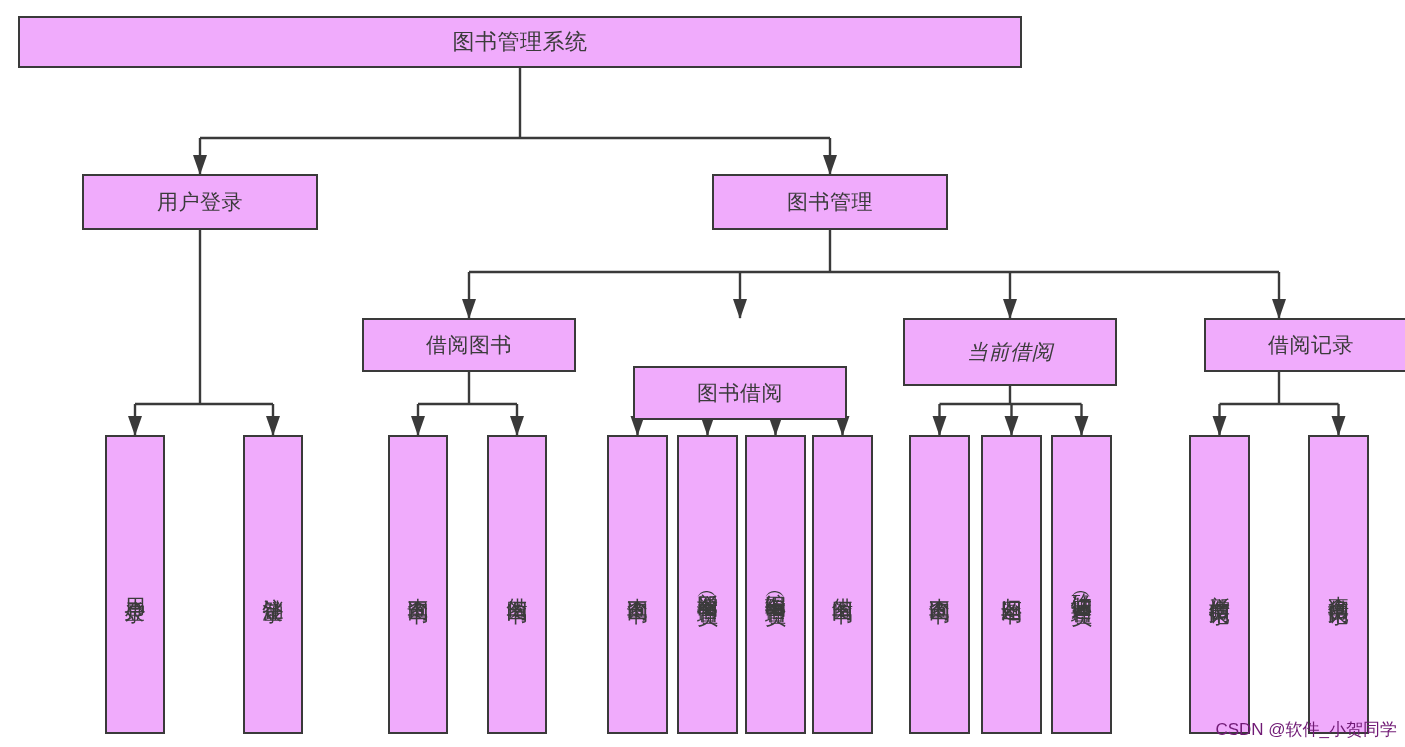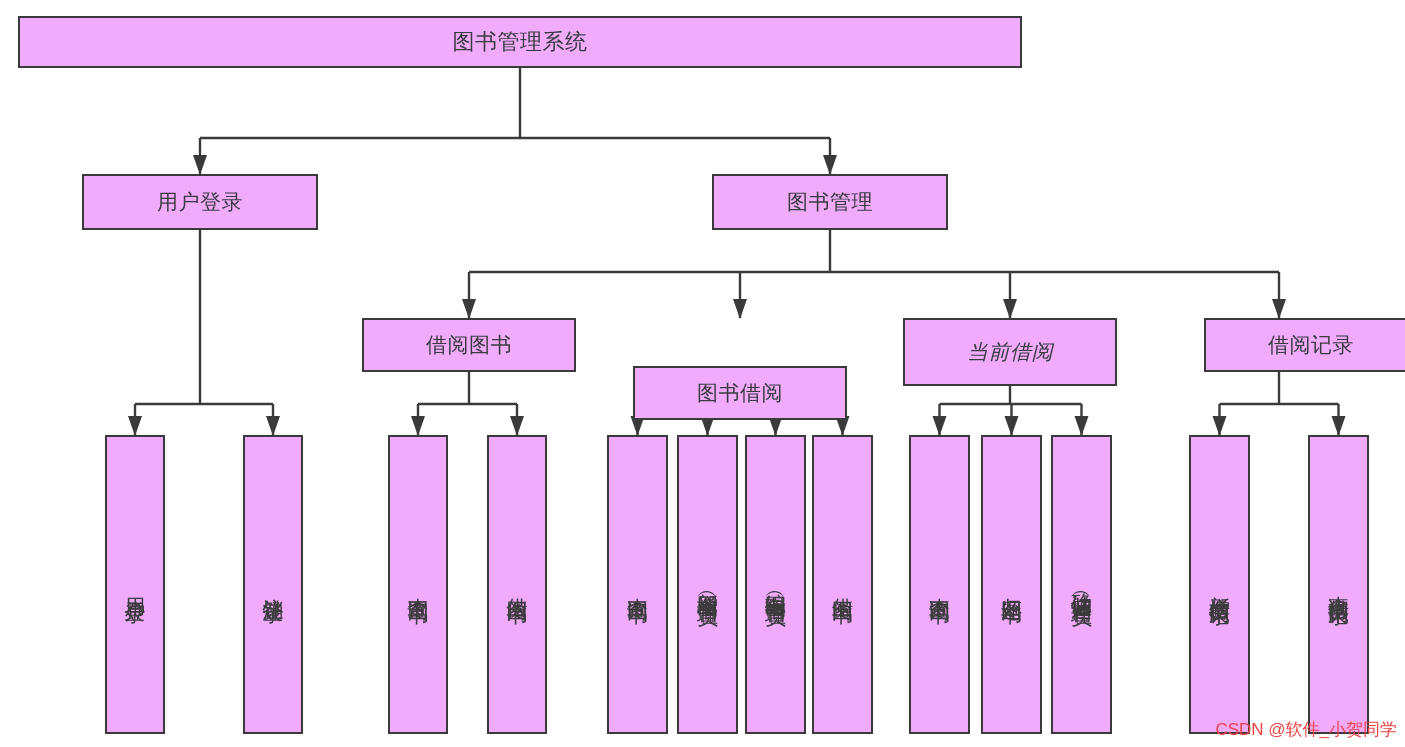--- a/index.html
+++ b/index.html
@@ -65,21 +65,21 @@
     fill: none;
   }
   .conn-arrow {
     fill: #3a3a3a;
   }
   #watermark {
     position: absolute;
     right: 8px;
     bottom: 6px;
     font-size: 17px;
-    color: #ef4444;
+    color: #701a75;
     white-space: nowrap;
     user-select: none;
   }
 </style>
 </head>
 <body>
 
 <div id="diagram-root">
   <svg class="connectors" id="connector-layer" viewBox="0 0 1405 747" preserveAspectRatio="none">
       <line x1="520" y1="68" x2="520" y2="138" class="conn-line"></line>

